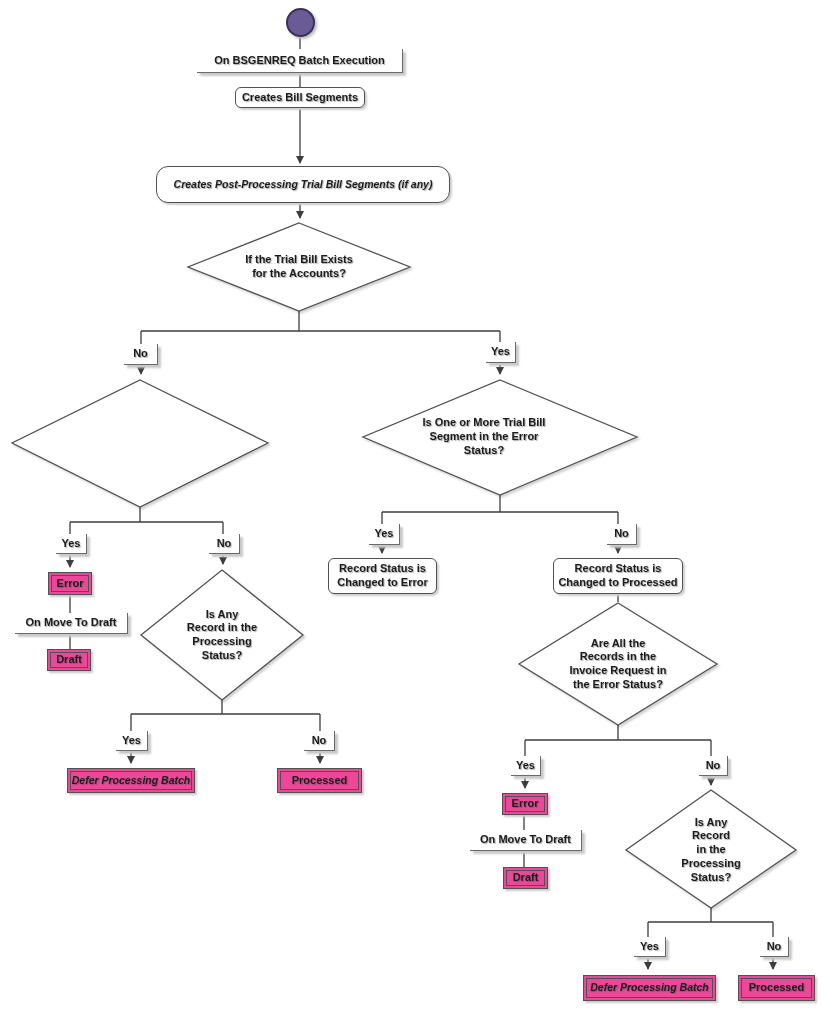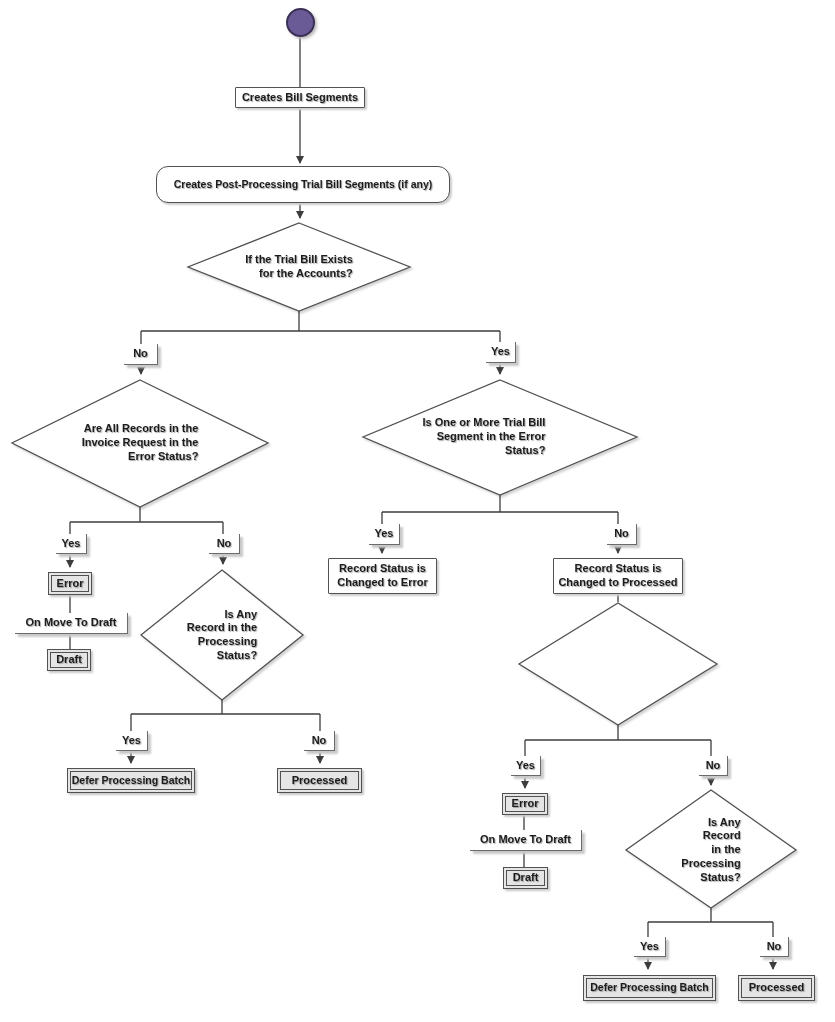--- a/index.html
+++ b/index.html
@@ -17,36 +17,36 @@
   
   .evlabel{
     background:#ffffff;
     border-right:1.5px solid #6a6a6a;
     border-bottom:1.5px solid #6a6a6a;
     box-shadow:2.5px 2.5px 2px #c9c9c9;
     white-space:nowrap;
   }
   
   .process{
-    background:#e5e5e5;
+    background:#ec4899;
     border:4px double #515151;
     box-shadow:2px 2px 2px #c9c9c9;
     white-space:nowrap;
   }
   
   .rrect{
     background:#ffffff;
     border:1.4px solid #515151;
-    border-radius:1px;
+    border-radius:6px;
     box-shadow:2px 2px 2px #cfcfcf;
   }
   .rrect.big{border-radius:12px;white-space:nowrap;}
-  .fs10{font-size:10.5px;}
+  .fs10{font-size:10.5px;font-style:italic;}
   
-  .dtext{background:transparent;z-index:2;text-align:right;}
+  .dtext{background:transparent;z-index:2;}
   .startdot{
     position:absolute;z-index:2;border-radius:50%;
     background:#6a5b96;border:2px solid #3b3156;box-sizing:border-box;
     box-shadow:2px 2px 3px #bdbdbd;
   }
   .diamond{fill:#ffffff;stroke:#515151;stroke-width:1.3;}
   .wire{fill:none;stroke:#3d3d3d;stroke-width:1.3;}
   #diamond-layer{filter:drop-shadow(2px 2px 1px rgba(0,0,0,0.18));}
 </style>
 </head>
@@ -99,35 +99,33 @@
       <polygon class="diamond" points="140,380 268,443 140,507 12,443"></polygon>
       <polygon class="diamond" points="222,570 303,635 222,700 141,635"></polygon>
       <polygon class="diamond" points="500,380 637,437 500,495 363,437"></polygon>
       <polygon class="diamond" points="618,603 717,664 618,725 519,664"></polygon>
       <polygon class="diamond" points="711,790 796,850 711,908 626,850"></polygon>
     </g>
   </svg>
 
   <div class="startdot" style="left:286px;top:8px;width:29px;height:29px;"></div>
 
+  <div class="node evlabel" style="left:197px;top:49px;width:206px;height:24px;">On BSGENREQ Batch Execution</div>
 
   <div class="node rrect" style="left:235px;top:87px;width:130px;height:21px;">Creates Bill Segments</div>
 
 
   <div class="node rrect big fs10" style="left:156px;top:166px;width:294px;height:37px;">Creates Post-Processing Trial Bill Segments (if any)</div>
 
   <div class="node dtext" style="left:214px;top:250px;width:170px;height:34px;">If the Trial Bill Exists
 for the Accounts?</div>
 
   <div class="node evlabel" style="left:124px;top:344px;width:34px;height:21px;">No</div>
   <div class="node evlabel" style="left:486px;top:342px;width:30px;height:21px;">Yes</div>
 
-  <div class="node dtext" style="left:55px;top:422px;width:170px;height:42px;">Are All Records in the
-Invoice Request in the
-Error Status?</div>
 
   <div class="node evlabel" style="left:56px;top:534px;width:31px;height:20px;">Yes</div>
   <div class="node evlabel" style="left:209px;top:534px;width:31px;height:20px;">No</div>
 
   <div class="node process" style="left:48px;top:572px;width:44px;height:23px;">Error</div>
 
   <div class="node evlabel" style="left:15px;top:613px;width:113px;height:21px;">On Move To Draft</div>
 
   <div class="node process" style="left:47px;top:649px;width:44px;height:22px;">Draft</div>
 
@@ -147,20 +145,24 @@
 Status?</div>
 
   <div class="node evlabel" style="left:369px;top:524px;width:31px;height:21px;">Yes</div>
   <div class="node evlabel" style="left:607px;top:524px;width:30px;height:21px;">No</div>
 
   <div class="node rrect" style="left:328px;top:558px;width:109px;height:36px;">Record Status is
 Changed to Error</div>
   <div class="node rrect" style="left:553px;top:558px;width:130px;height:36px;">Record Status is
 Changed to Processed</div>
 
+  <div class="node dtext" style="left:543px;top:636px;width:150px;height:56px;">Are All the
+Records in the
+Invoice Request in
+the Error Status?</div>
 
   <div class="node evlabel" style="left:511px;top:756px;width:30px;height:20px;">Yes</div>
   <div class="node evlabel" style="left:699px;top:756px;width:29px;height:20px;">No</div>
 
   <div class="node process" style="left:502px;top:793px;width:46px;height:22px;">Error</div>
 
   <div class="node evlabel" style="left:470px;top:830px;width:112px;height:21px;">On Move To Draft</div>
 
   <div class="node process" style="left:503px;top:867px;width:45px;height:22px;">Draft</div>
 

